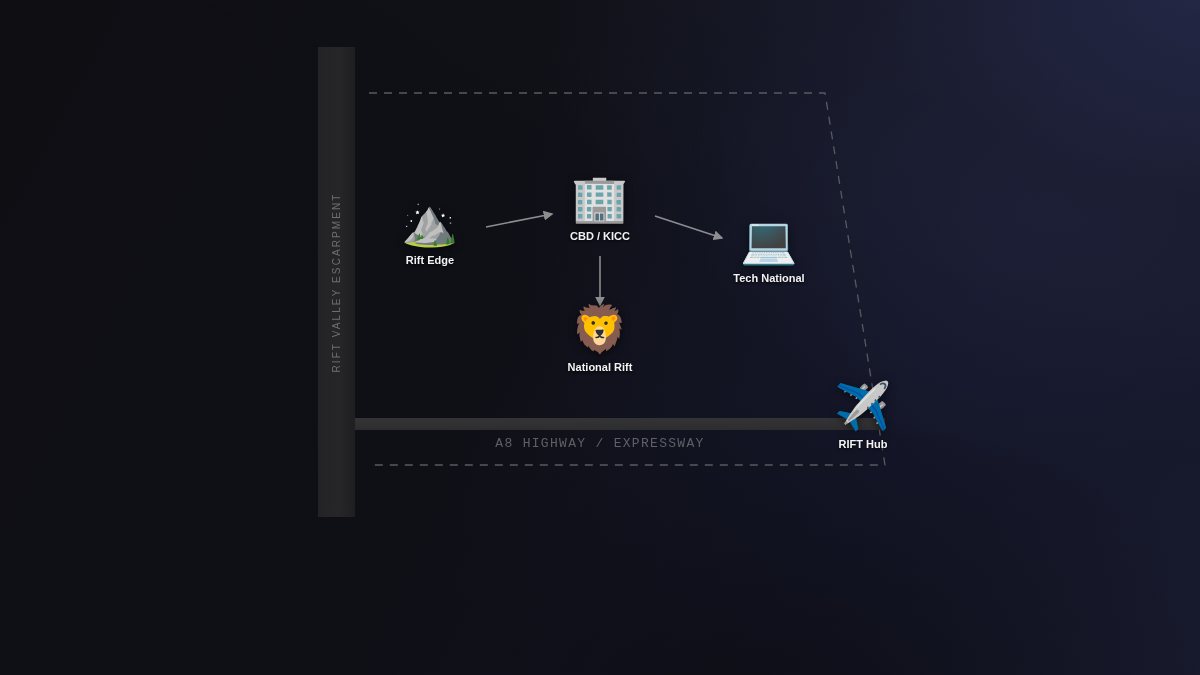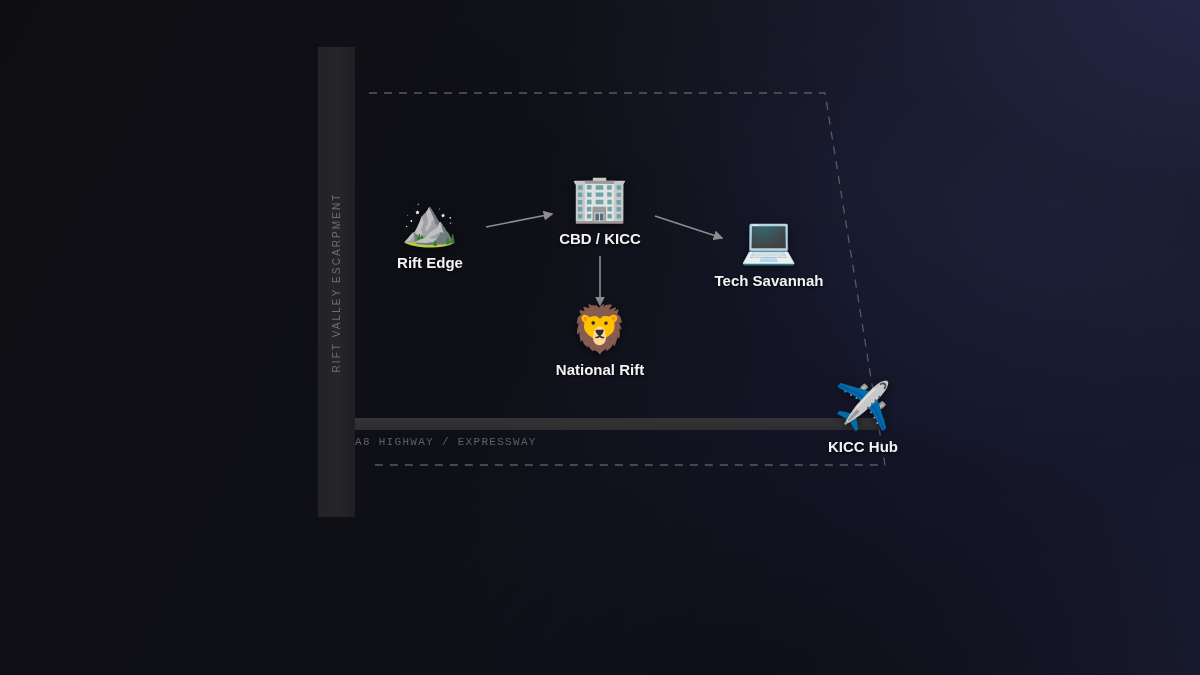--- a/index.html
+++ b/index.html
@@ -69,23 +69,23 @@
   #highway {
     position:absolute;
     left:355px; top:418px;
     width:530px; height:12px;
     background:linear-gradient(180deg,#343436 0%, #2d2d2f 100%);
   }
   #highway-label {
     position:absolute;
     left:355px; top:436px;
     width:490px;
-    text-align:left;
+    text-align:center;
     font-family:"Liberation Mono", monospace;
-    font-size:11px;
+    font-size:13px;
     letter-spacing:1.3px;
     color:#5f6066;
   }
 
   
   .node {
     position:absolute;
     display:flex;
     flex-direction:column;
     align-items:center;
@@ -97,21 +97,21 @@
     line-height:1;
     height:52px;
     display:flex;
     align-items:center;
     justify-content:center;
     font-family:"DejaVu Sans", sans-serif;
     filter:drop-shadow(0 2px 4px rgba(0,0,0,0.55));
   }
   .node-label {
     margin-top:6px;
-    font-size:15px;
+    font-size:11px;
     font-weight:bold;
     color:#f3f3f5;
     white-space:nowrap;
     text-shadow:0 1px 3px rgba(0,0,0,0.9);
   }
 
   #node-rift      { left:430px; top:196px; }
   #node-cbd       { left:600px; top:172px; }
   #node-tech      { left:769px; top:214px; }
   #node-park      { left:600px; top:303px; }
@@ -163,31 +163,31 @@
     <div class="node-label">Rift Edge</div>
   </div>
 
   <div class="node" id="node-cbd">
     <div class="node-glyph">🏢</div>
     <div class="node-label">CBD / KICC</div>
   </div>
 
   <div class="node" id="node-tech">
     <div class="node-glyph">💻</div>
-    <div class="node-label">Tech Savannah</div>
+    <div class="node-label">Tech National</div>
   </div>
 
   <div class="node" id="node-park">
     <div class="node-glyph">🦁</div>
     <div class="node-label">National Rift</div>
   </div>
 
   <div class="node" id="node-jkia">
     <div class="node-glyph">✈️</div>
-    <div class="node-label">KICC Hub</div>
+    <div class="node-label">RIFT Hub</div>
   </div>
 
 </div>
 
 <div id="footer">
 
   
 
   
   

